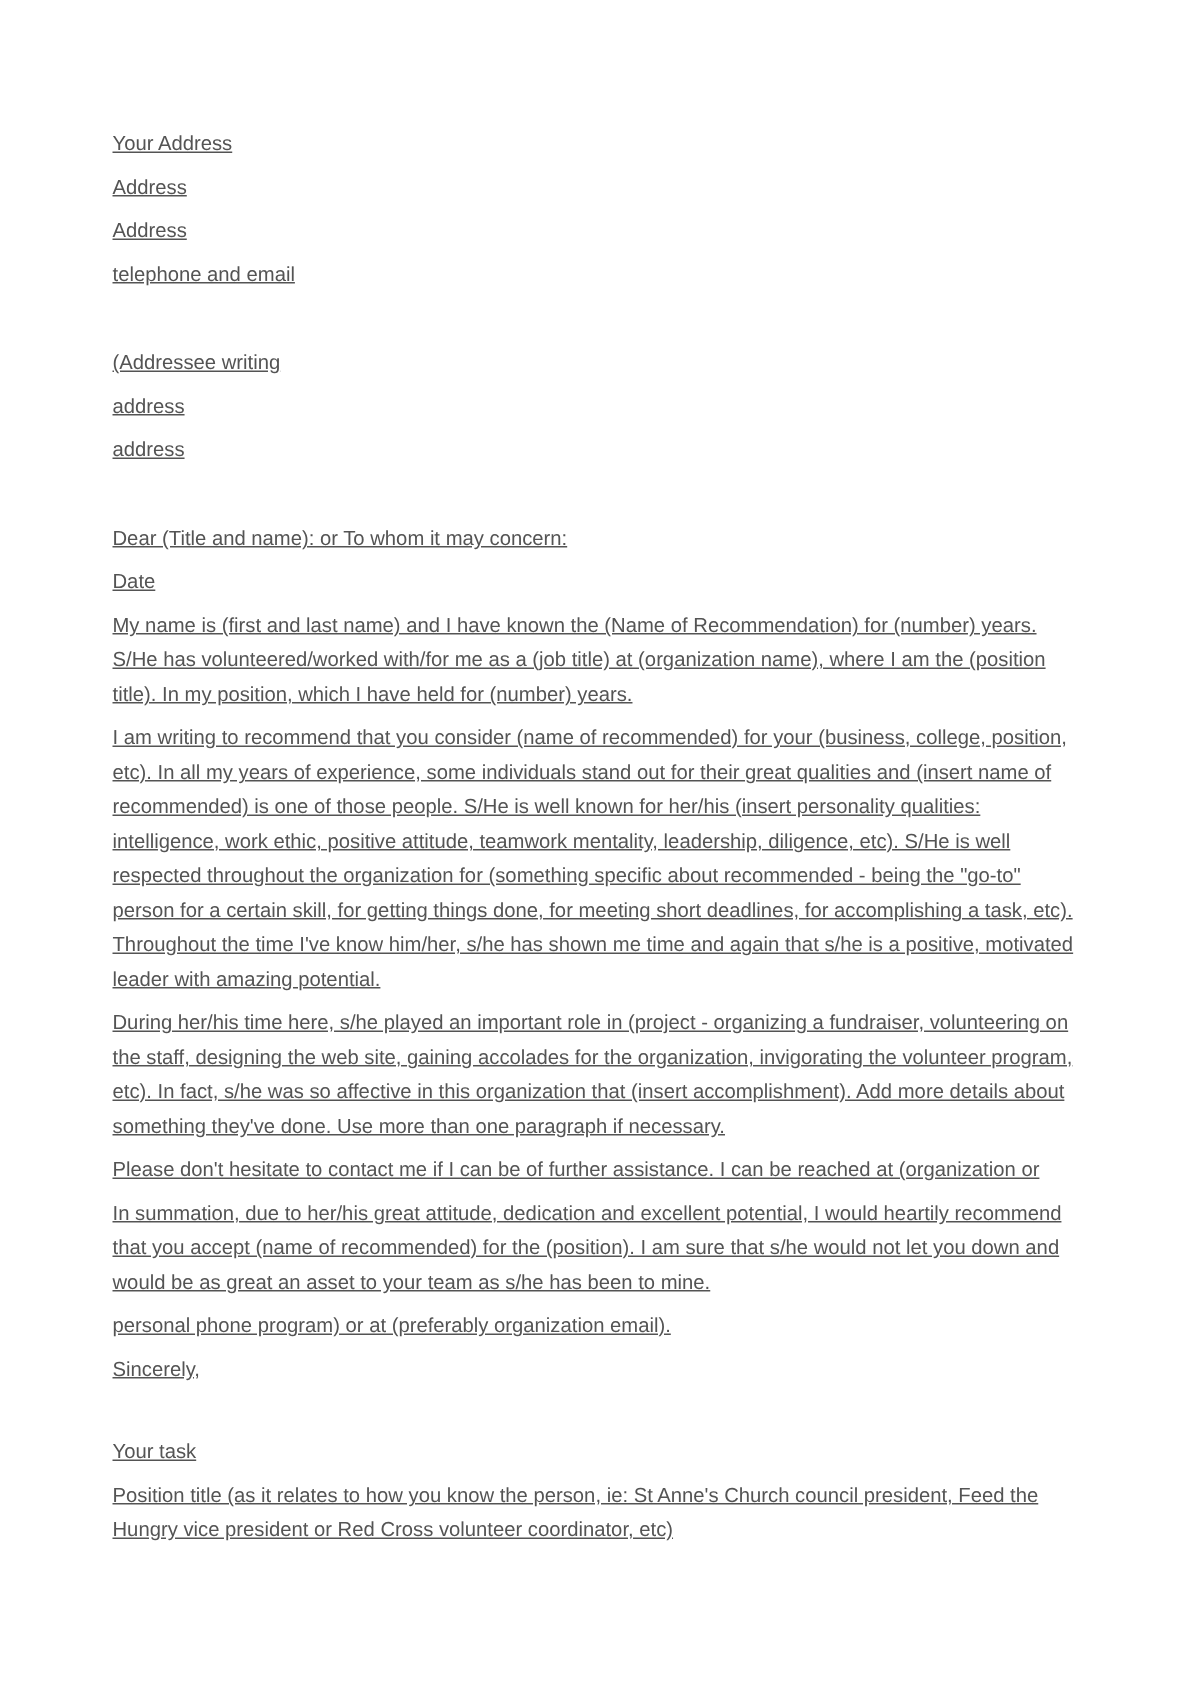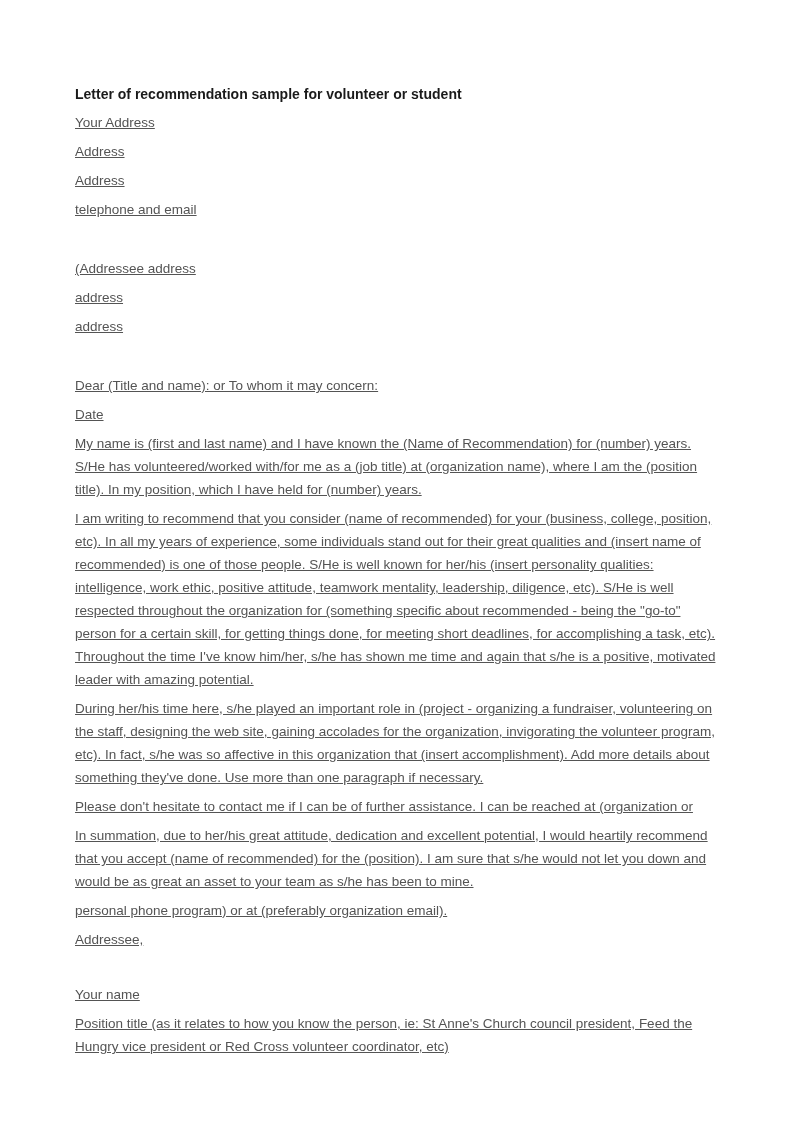--- a/index.html
+++ b/index.html
@@ -37,47 +37,46 @@
   }
   .spacer-lg { height: 30px; }
   .spacer-md { height: 26px; }
 </style>
 </head>
 <body>
 
 <div class="page">
   <div class="content">
 
-    <p class="title">Letter of recommendation sample for volunteer or student</p>
 
     <p class="line">Your Address</p>
     <p class="line">Address</p>
     <p class="line">Address</p>
     <p class="line">telephone and email</p>
 
     <div class="spacer-lg"></div>
 
-    <p class="line">(Addressee address</p>
+    <p class="line">(Addressee writing</p>
     <p class="line">address</p>
     <p class="line">address</p>
 
     <div class="spacer-lg"></div>
 
     <p class="line">Dear (Title and name): or To whom it may concern:</p>
     <p class="line">Date</p>
 
     <p class="para">My name is (first and last name) and I have known the (Name of Recommendation) for (number) years. S/He has volunteered/worked with/for me as a (job title) at (organization name), where I am the (position title). In my position, which I have held for (number) years.</p>
     <p class="para">I am writing to recommend that you consider (name of recommended) for your (business, college, position, etc). In all my years of experience, some individuals stand out for their great qualities and (insert name of recommended) is one of those people. S/He is well known for her/his (insert personality qualities: intelligence, work ethic, positive attitude, teamwork mentality, leadership, diligence, etc). S/He is well respected throughout the organization for (something specific about recommended - being the "go-to" person for a certain skill, for getting things done, for meeting short deadlines, for accomplishing a task, etc). Throughout the time I've know him/her, s/he has shown me time and again that s/he is a positive, motivated leader with amazing potential.</p>
     <p class="para">During her/his time here, s/he played an important role in (project - organizing a fundraiser, volunteering on the staff, designing the web site, gaining accolades for the organization, invigorating the volunteer program, etc). In fact, s/he was so affective in this organization that (insert accomplishment). Add more details about something they've done. Use more than one paragraph if necessary.</p>
     <p class="para">Please don't hesitate to contact me if I can be of further assistance. I can be reached at (organization or</p>
 
     <p class="para">In summation, due to her/his great attitude, dedication and excellent potential, I would heartily recommend that you accept (name of recommended) for the (position). I am sure that s/he would not let you down and would be as great an asset to your team as s/he has been to mine.</p>
     <p class="para">personal phone program) or at (preferably organization email).</p>
 
-    <p class="line">Addressee,</p>
+    <p class="line">Sincerely,</p>
 
     <div class="spacer-md"></div>
 
-    <p class="line">Your name</p>
+    <p class="line">Your task</p>
     <p class="para">Position title (as it relates to how you know the person, ie: St Anne's Church council president, Feed the Hungry vice president or Red Cross volunteer coordinator, etc)</p>
 
   </div>
 </div>
 
 </body></html>

